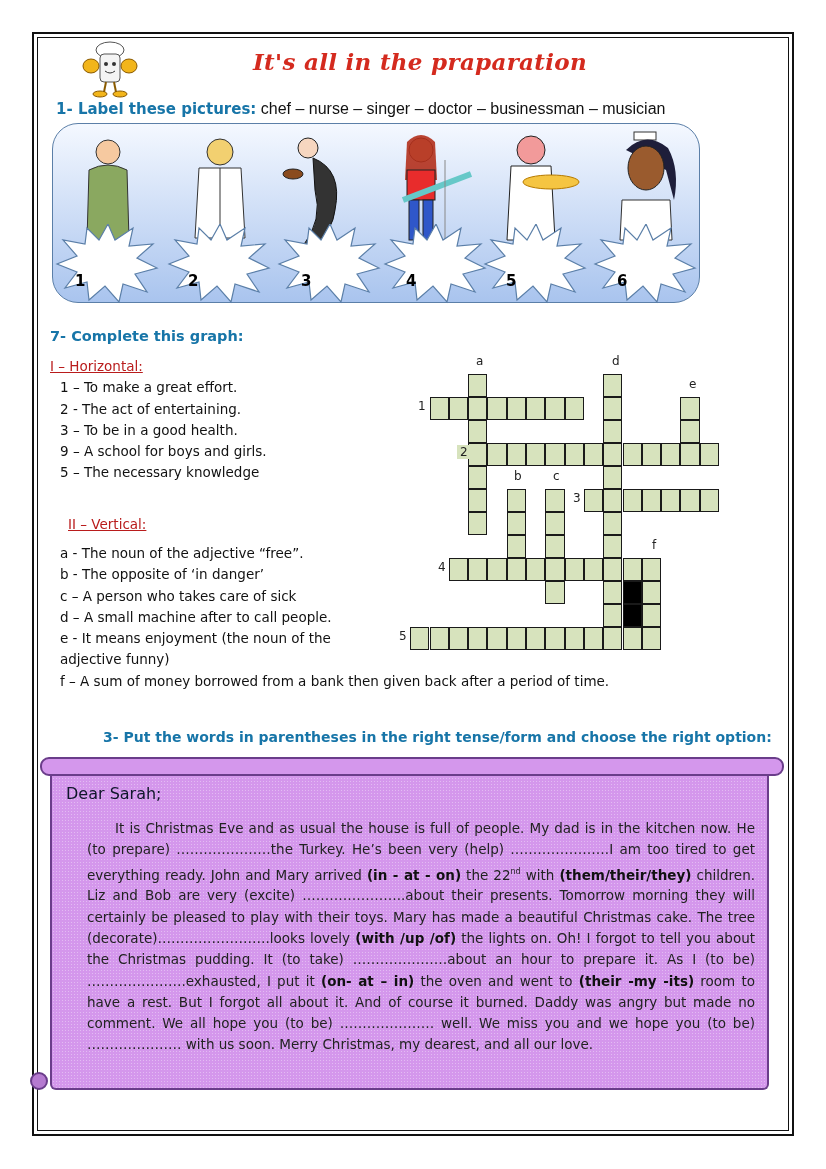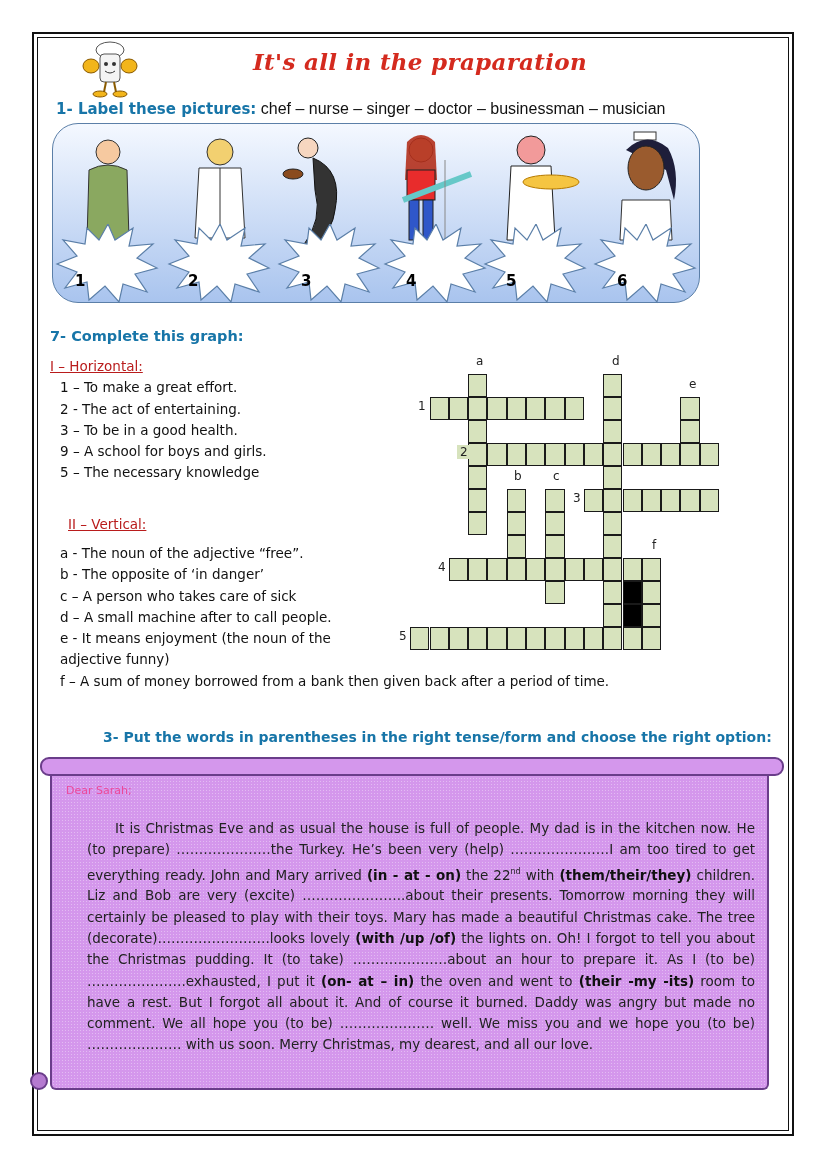--- a/index.html
+++ b/index.html
@@ -19,21 +19,21 @@
   .clue-head{color:#b91c1c;text-decoration:underline;}
   .grid{position:absolute;left:0;top:0;}
   .cell{position:absolute;width:19.3px;height:23px;background:#d7e3bd;border:1px solid #1a1a1a;box-sizing:border-box;}
   .cell.black{background:#000;}
   .glabel{position:absolute;font-size:12px;color:#222;}
   .sec3{position:absolute;left:58px;top:729px;font-size:14px;font-weight:bold;color:#1775a8;white-space:nowrap;margin-left:45px;}
   .scroll-roll{position:absolute;left:40px;top:757px;width:744px;height:19px;background:#d497ec;border:2px solid #6a3d8a;border-radius:9px;box-sizing:border-box;}
   .scroll-body{position:absolute;left:50px;top:774px;width:719px;height:316px;background:#d497ec;border:2px solid #6a3d8a;border-top:none;border-radius:0 0 6px 6px;box-sizing:border-box;
     background-image:radial-gradient(rgba(255,255,255,0.35) 0.6px,transparent 0.8px);background-size:3px 3px;}
   .scroll-curl{position:absolute;left:30px;top:1072px;width:18px;height:18px;border-radius:50%;background:#b57ad0;border:2px solid #6a3d8a;box-sizing:border-box;}
-  .greeting{position:absolute;left:66px;top:784px;font-size:11px;color:#ec4899;}
+  .greeting{position:absolute;left:66px;top:784px;font-size:16px;color:#0f172a;}
   .letter{position:absolute;left:60px;top:818px;width:668px;font-size:13.5px;color:#222;line-height:21.3px;text-align:justify;text-indent:28px;margin-left:27px;}
   .letter b{color:#111;}
   sup{font-size:8px;}
 </style>
 </head>
 <body>
 
 <div class="frame-outer"></div>
 <div class="frame-inner"></div>
 

